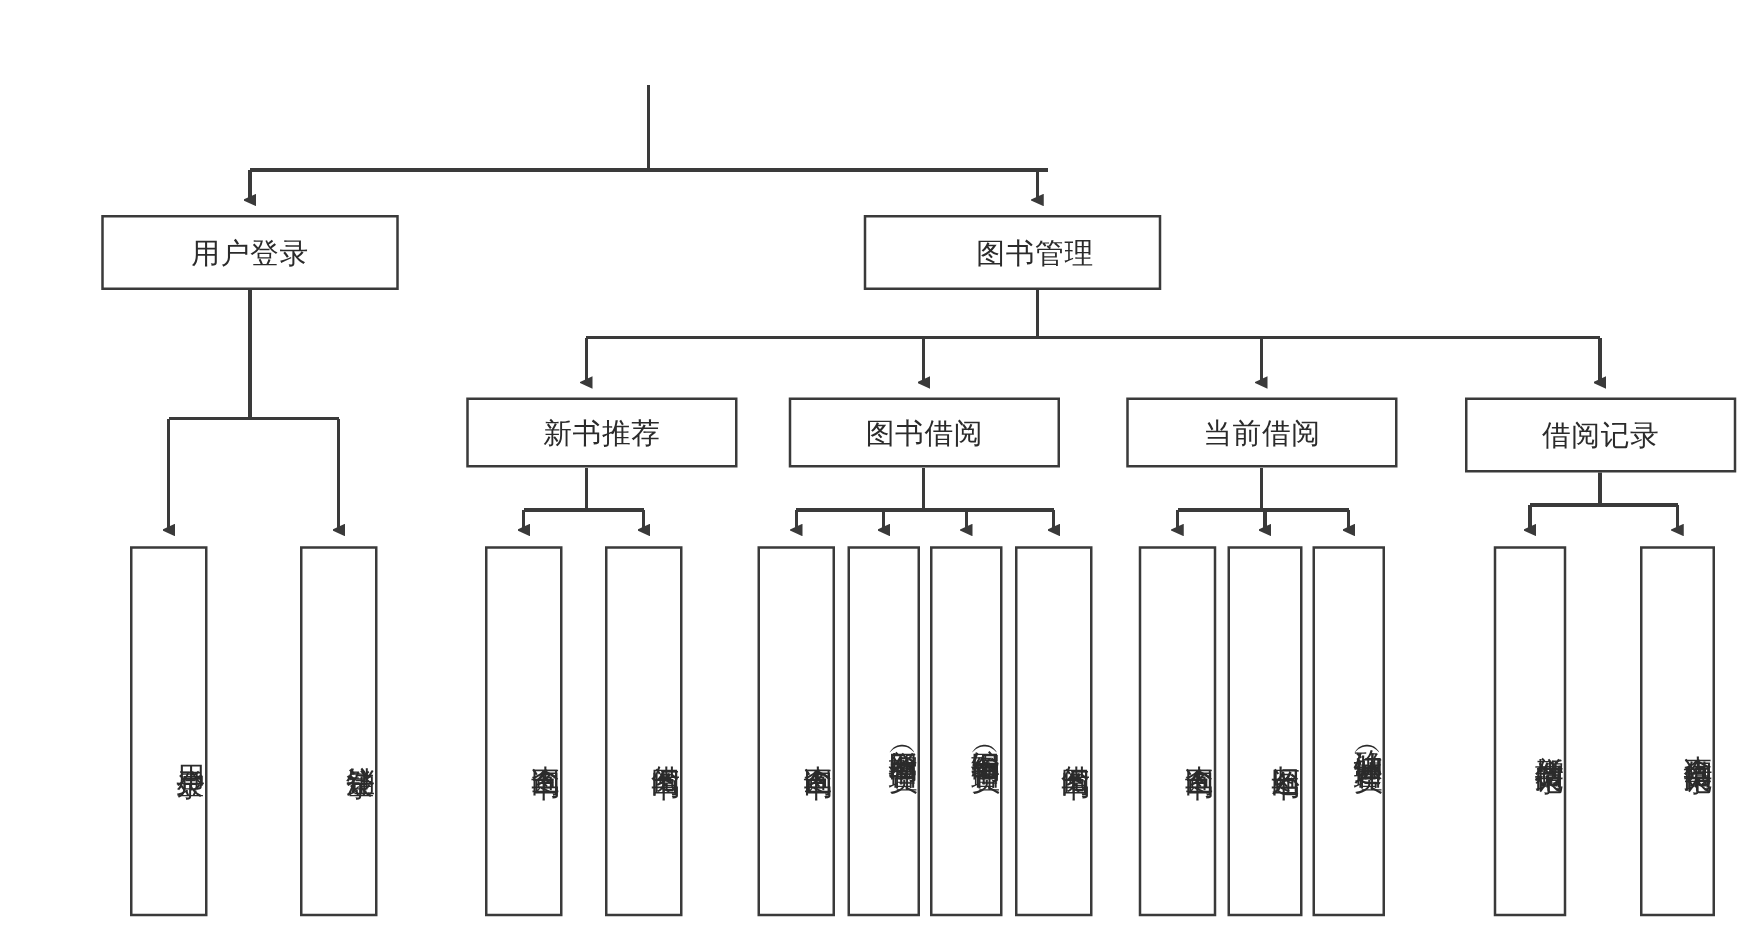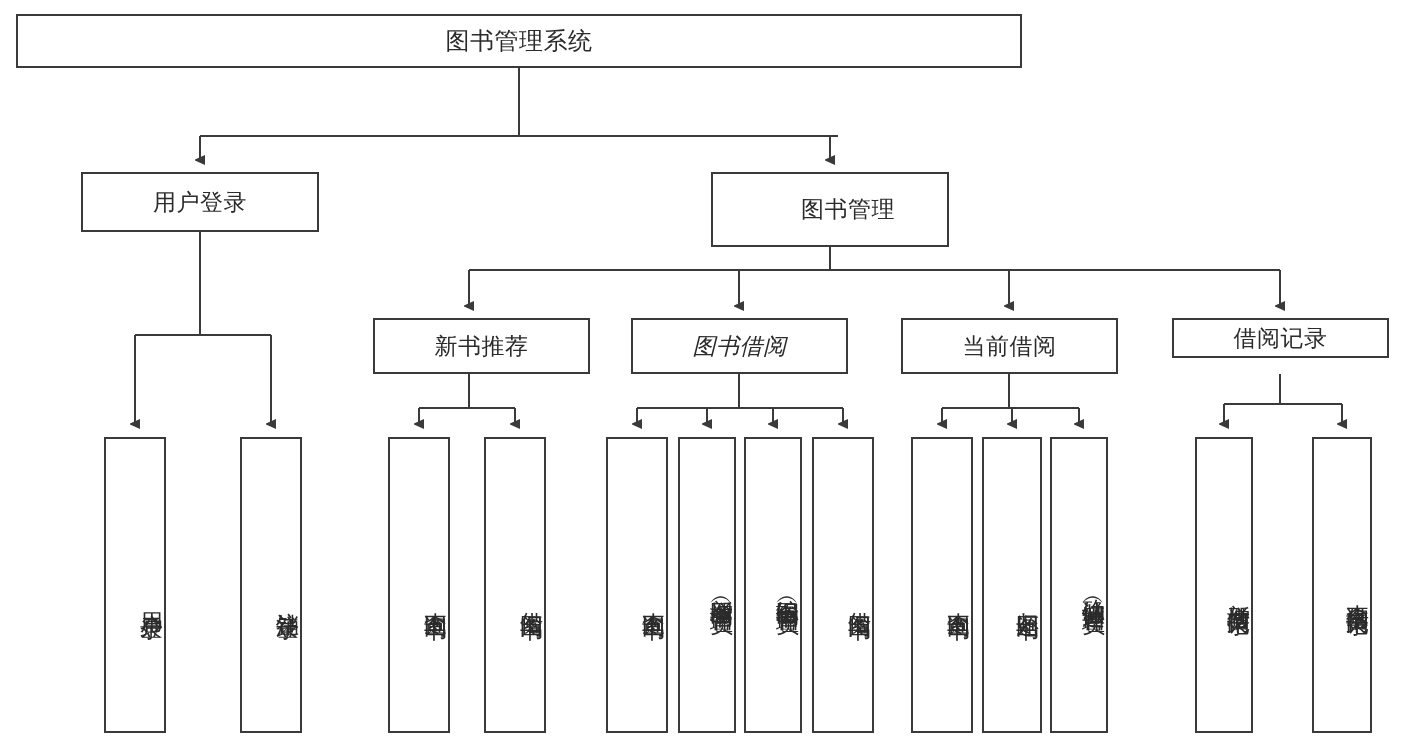--- a/index.html
+++ b/index.html
@@ -114,41 +114,38 @@
       <path d="M1012,408 L1012,424" marker-end="url(#arrow)"></path>
       <path d="M1079,408 L1079,424" marker-end="url(#arrow)"></path>
 
       <path d="M1280,374 L1280,404"></path>
       <path d="M1224,404 L1342,404"></path>
       <path d="M1224,404 L1224,424" marker-end="url(#arrow)"></path>
       <path d="M1342,404 L1342,424" marker-end="url(#arrow)"></path>
     </g>
   </svg>
 
-  <div class="node horiz root" style="left:16px; top:14px; width:1006px; height:54px;">
-    <span>图书管理系统</span>
-  </div>
 
   <div class="node horiz" style="left:81px; top:172px; width:238px; height:60px;">
     <span>用户登录</span>
   </div>
-  <div class="node horiz" style="left:711px; top:172px; width:238px; height:75px;padding-left:36px;">
+  <div class="node horiz" style="left:691px; top:172px; width:238px; height:60px;padding-left:36px;">
     <span>图书管理</span>
   </div>
 
   <div class="node horiz" style="left:361px; top:318px; width:217px; height:56px;margin-left:12px;">
     <span>新书推荐</span>
   </div>
-  <div class="node horiz" style="left:631px; top:318px; width:217px; height:56px;font-style:italic;">
+  <div class="node horiz" style="left:631px; top:318px; width:217px; height:56px;">
     <span>图书借阅</span>
   </div>
   <div class="node horiz" style="left:901px; top:318px; width:217px; height:56px;">
     <span>当前借阅</span>
   </div>
-  <div class="node horiz" style="left:1172px; top:318px; width:217px; height:40px;">
+  <div class="node horiz" style="left:1172px; top:318px; width:217px; height:60px;">
     <span>借阅记录</span>
   </div>
 
   <div class="node vert" style="left:104px; top:437px; width:62px; height:296px;">
     <span class="vtext">用户登录</span>
   </div>
   <div class="node vert" style="left:240px; top:437px; width:62px; height:296px;">
     <span class="vtext">注销登录</span>
   </div>
 

